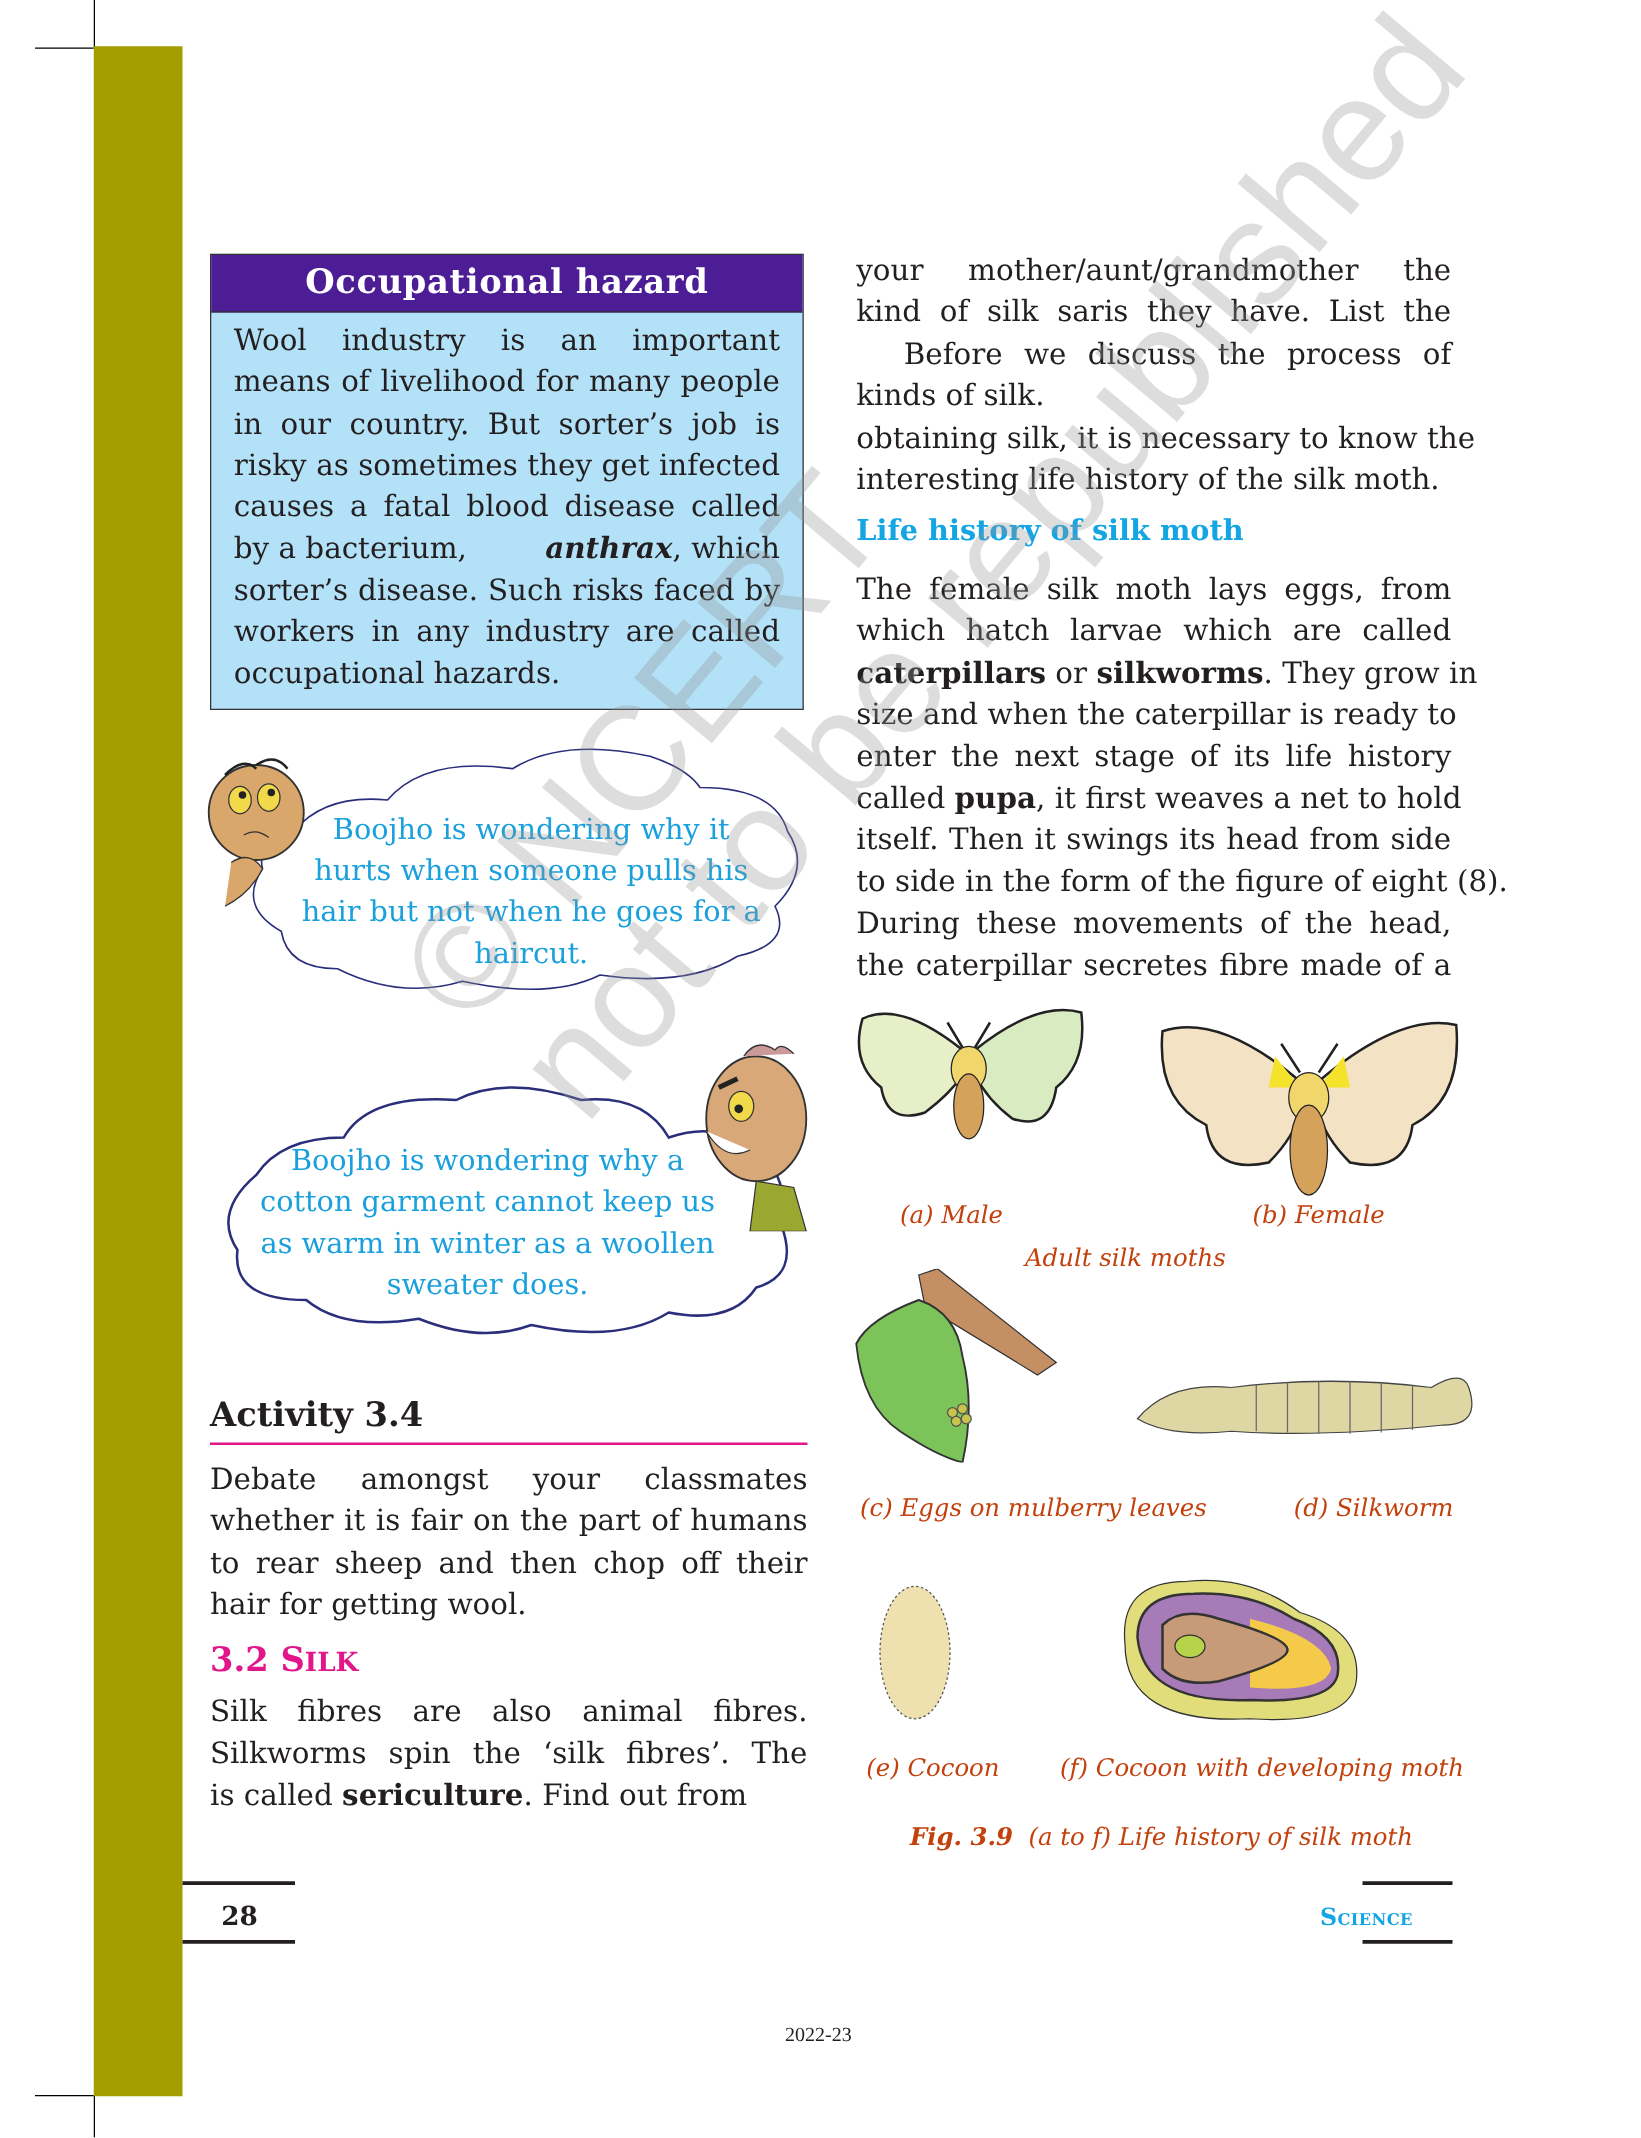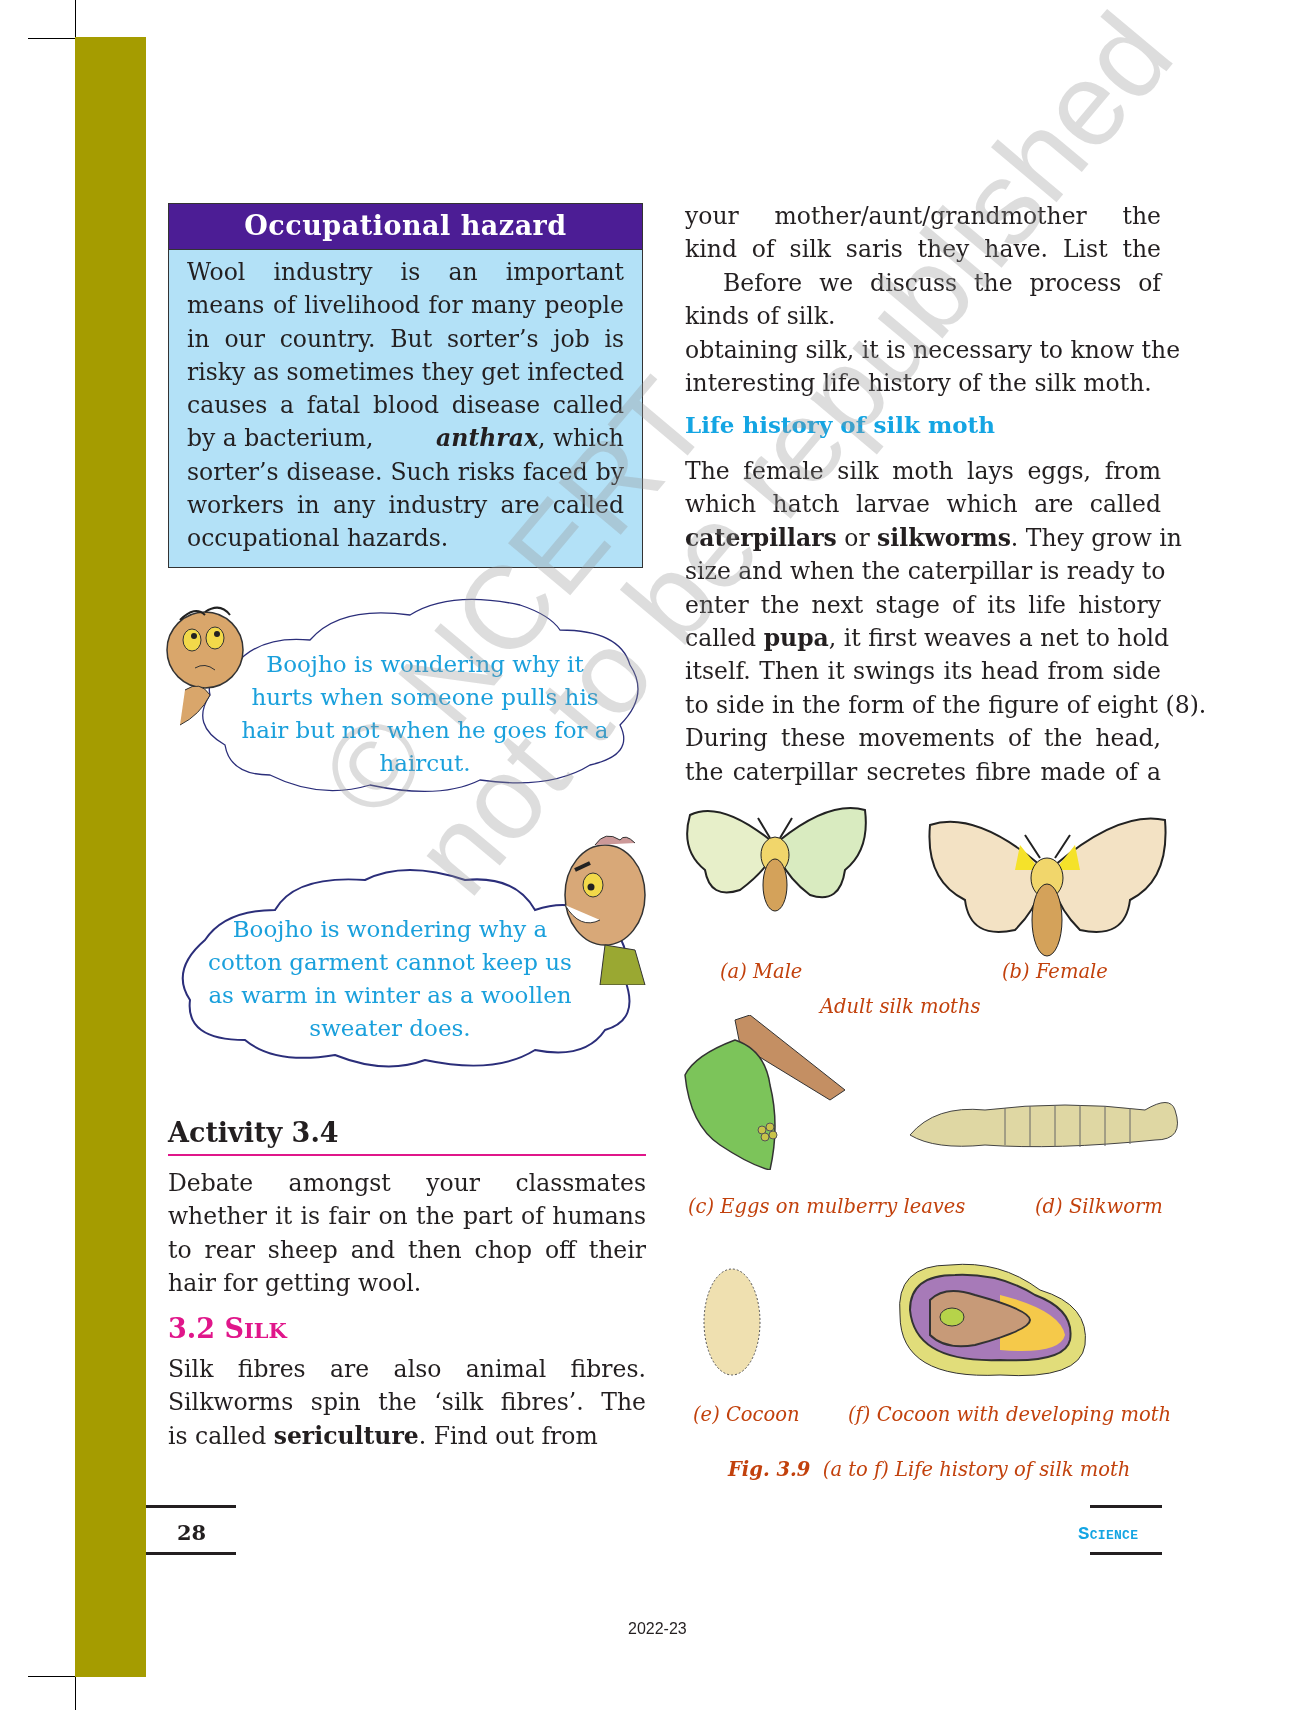--- a/index.html
+++ b/index.html
@@ -28,21 +28,21 @@
   .activity-rule{position:absolute;height:2px;background:#e0168a;}
   .section-title{color:#e0168a;font-weight:bold;font-size:27px;}
   .section-title .sc{font-size:21px;}
 
   .caption{font-style:italic;font-size:19.5px;color:#c2410c;}
   .fig-caption b{font-style:italic;}
 
   .footer-rule{position:absolute;height:3px;background:#231f20;}
   .page-num{font-weight:bold;font-size:21px;}
   .science{color:#14a5e3;font-weight:bold;font-size:19px;letter-spacing:0.3px;}
-  .year{font-family:Liberation Sans, sans-serif;font-size:16px;}
+  .year{font-family:Liberation Serif, serif;font-size:16px;}
 
   .watermark{position:absolute;left:300px;top:760px;transform:rotate(-50deg);transform-origin:left top;color:rgba(150,150,150,0.32);font-family:"Liberation Sans",sans-serif;font-size:118px;line-height:120px;white-space:nowrap;pointer-events:none;}
 </style>
 </head>
 <body>
 
 <div class="crop-v" style="left:75px;top:0;height:38px;"></div>
 <div class="crop-h" style="left:28px;top:38px;width:47px;"></div>
 <div class="crop-v" style="left:75px;top:1676px;height:34px;"></div>
 <div class="crop-h" style="left:28px;top:1676px;width:47px;"></div>
@@ -208,16 +208,16 @@
 <div class="watermark">
   <div>© NCERT</div>
   <div>not to be republished</div>
 </div>
 
 <div class="footer-rule" style="left:146px;top:1505px;width:90px;"></div>
 <div class="abs page-num" style="left:177px;top:1520px;">28</div>
 <div class="footer-rule" style="left:146px;top:1552px;width:90px;"></div>
 
 <div class="footer-rule" style="left:1090px;top:1505px;width:72px;"></div>
-<div class="abs science" style="left:1078px;top:1523px;font-variant:small-caps;font-family:Liberation Mono, monospace;">Science</div>
+<div class="abs science" style="left:1056px;top:1523px;font-variant:small-caps;">Science</div>
 <div class="footer-rule" style="left:1090px;top:1552px;width:72px;"></div>
 
 <div class="abs year" style="left:628px;top:1620px;">2022-23</div>
 
 </body></html>

